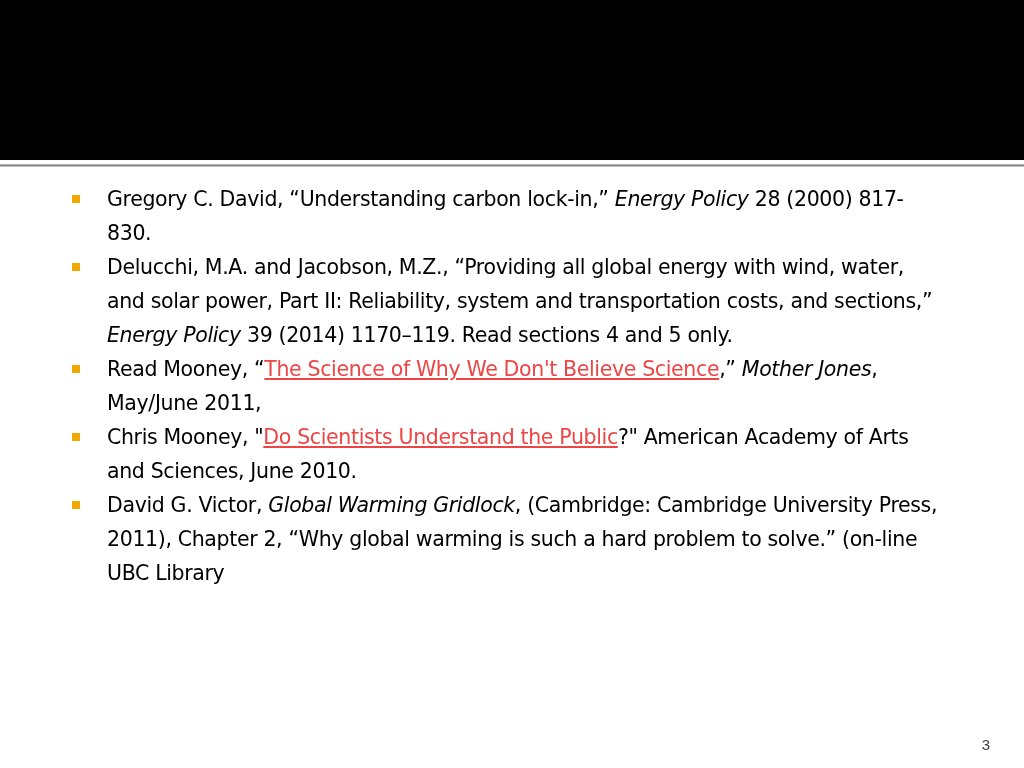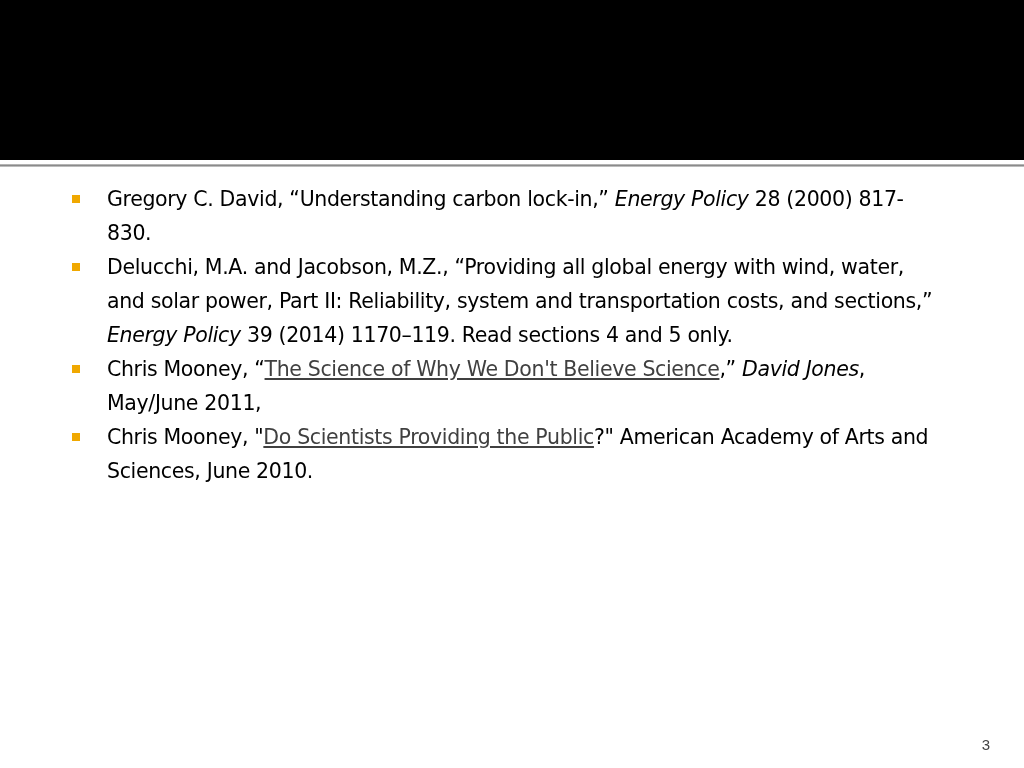--- a/index.html
+++ b/index.html
@@ -23,21 +23,21 @@
   .content li {
     position: relative; padding-left: 35px;
     font-size: 20.5px; line-height: 34px; color: #000000;
     letter-spacing: -0.35px;
   }
   .bullet {
     position: absolute; left: 0; top: 13px; width: 8px; height: 8px;
     background: #F0A800;
   }
   .it { font-style: italic; text-align: center; }
-  a.link { color: #404040; }
+  a.link { color: #ef4444; }
   .page-num {
     position: absolute; right: 34px; top: 736px;
     font-family: "Liberation Sans", sans-serif; font-size: 15px; color: #444444;
   }
 </style>
 </head>
 <body>
 
 <div class="title-band"></div>
 <div class="rule"></div>
@@ -46,21 +46,25 @@
   <li>
     <span class="bullet"></span>
     <span>Gregory C. David, “Understanding carbon lock-in,” </span><span class="it">Energy Policy</span><span> 28 (2000) 817-830.</span>
   </li>
   <li>
     <span class="bullet"></span>
     <span>Delucchi, M.A. and Jacobson, M.Z., “Providing all global energy with wind, water, and solar power, Part II: Reliability, system and transportation costs, and sections,” </span><span class="it">Energy Policy</span><span> 39 (2014) 1170–119. Read sections 4 and 5 only.</span>
   </li>
   <li>
     <span class="bullet"></span>
-    <span>Chris Mooney, “</span><a class="link" href="#">The Science of Why We Don't Believe Science</a><span>,” </span><span class="it">David Jones</span><span>, May/June 2011,</span>
+    <span>Read Mooney, “</span><a class="link" href="#">The Science of Why We Don't Believe Science</a><span>,” </span><span class="it">Mother Jones</span><span>, May/June 2011,</span>
   </li>
   <li>
     <span class="bullet"></span>
-    <span>Chris Mooney, "</span><a class="link" href="#">Do Scientists Providing the Public</a><span>?" American Academy of Arts and Sciences, June 2010.</span>
+    <span>Chris Mooney, "</span><a class="link" href="#">Do Scientists Understand the Public</a><span>?" American Academy of Arts and Sciences, June 2010.</span>
+  </li>
+  <li>
+    <span class="bullet"></span>
+    <span>David G. Victor, </span><span class="it">Global Warming Gridlock</span><span>, (Cambridge: Cambridge University Press, 2011), Chapter 2, “Why global warming is such a hard problem to solve.” (on-line UBC Library</span>
   </li>
 </ul>
 
 <div class="page-num">3</div>
 
 </body></html>

